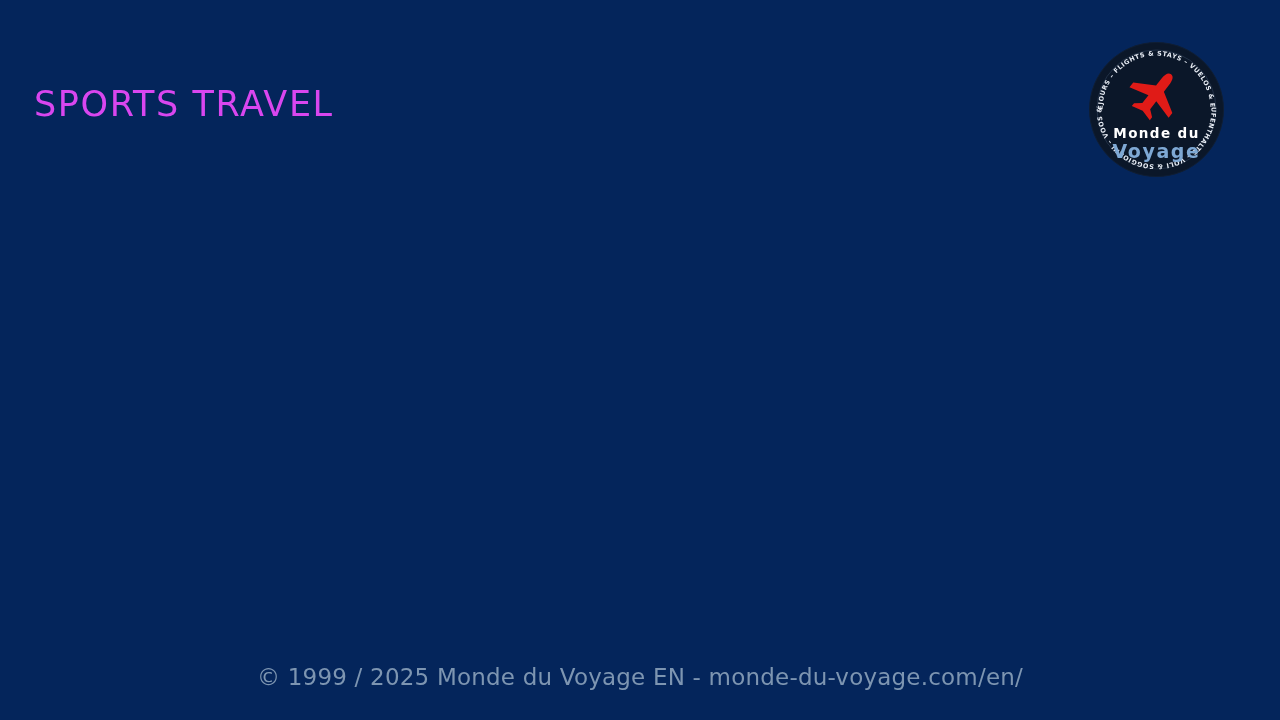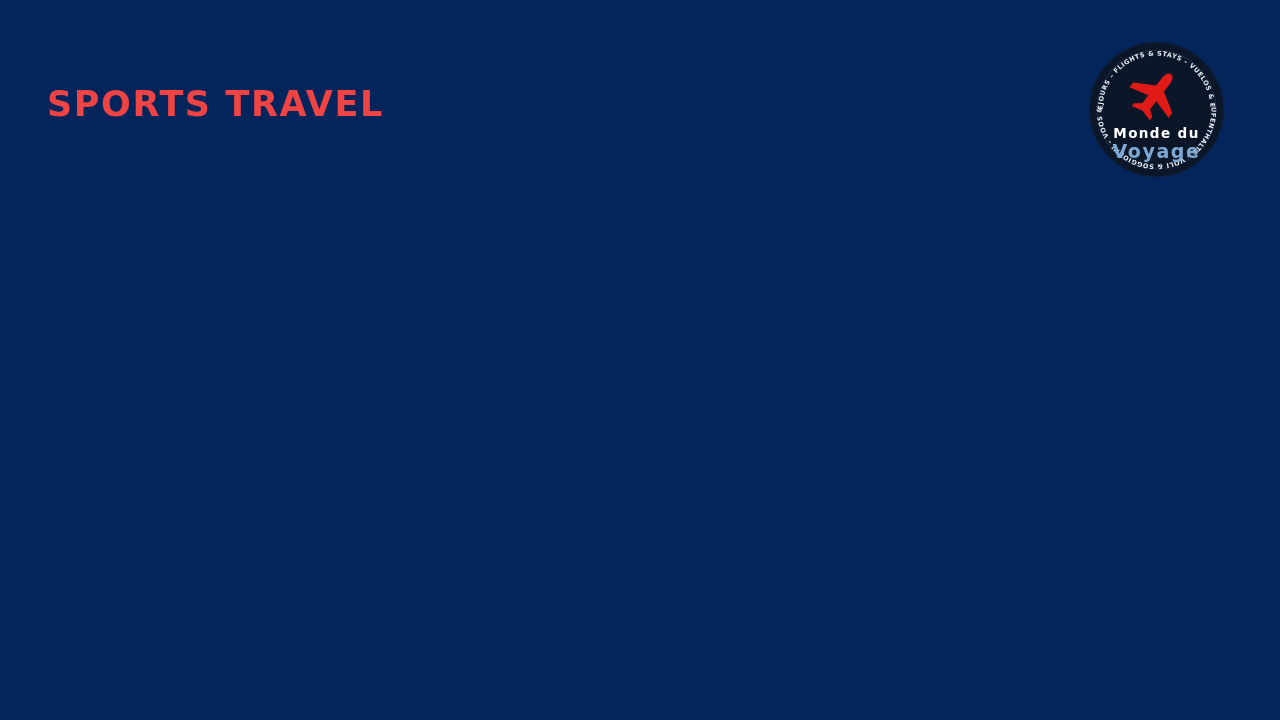--- a/index.html
+++ b/index.html
@@ -18,27 +18,27 @@
   #stage {
     position: relative;
     width: 1280px;
     height: 720px;
     background: #04255b;
   }
 
   
   .section-title {
     position: absolute;
-    left: 47px;
+    left: 34px;
     top: 81px;
     font-family: "DejaVu Sans", sans-serif;
     font-size: 35px;
-    font-weight: 700;
+    font-weight: 400;
     letter-spacing: 1.6px;
-    color: #ef4444;
+    color: #d946ef;
     white-space: nowrap;
     line-height: 46px;
   }
 
   
   .main-heading {
     position: absolute;
     left: 128px;
     top: 330px;
     font-family: "DejaVu Sans", sans-serif;
@@ -102,20 +102,21 @@
   }
 </style>
 </head>
 <body>
 
 <div id="stage">
 
   <div class="section-title">SPORTS TRAVEL</div>
 
 
+  <div class="footer">© 1999 / 2025 Monde du Voyage EN - monde-du-voyage.com/en/</div>
 
   <div class="logo">
     <svg viewBox="0 0 137 137" xmlns="http://www.w3.org/2000/svg" aria-hidden="true">
       <defs>
         <path id="ringTop" d="M 68.5 68.5 m -54 0 a 54 54 0 1 1 108 0" fill="none"></path>
         <path id="ringBottom" d="M 68.5 68.5 m 55 0 a 55 55 0 1 1 -110 0" fill="none"></path>
       </defs>
 
       <circle cx="68.5" cy="68.5" r="67" fill="#0b1729" stroke="#101e33" stroke-width="1"></circle>
 

